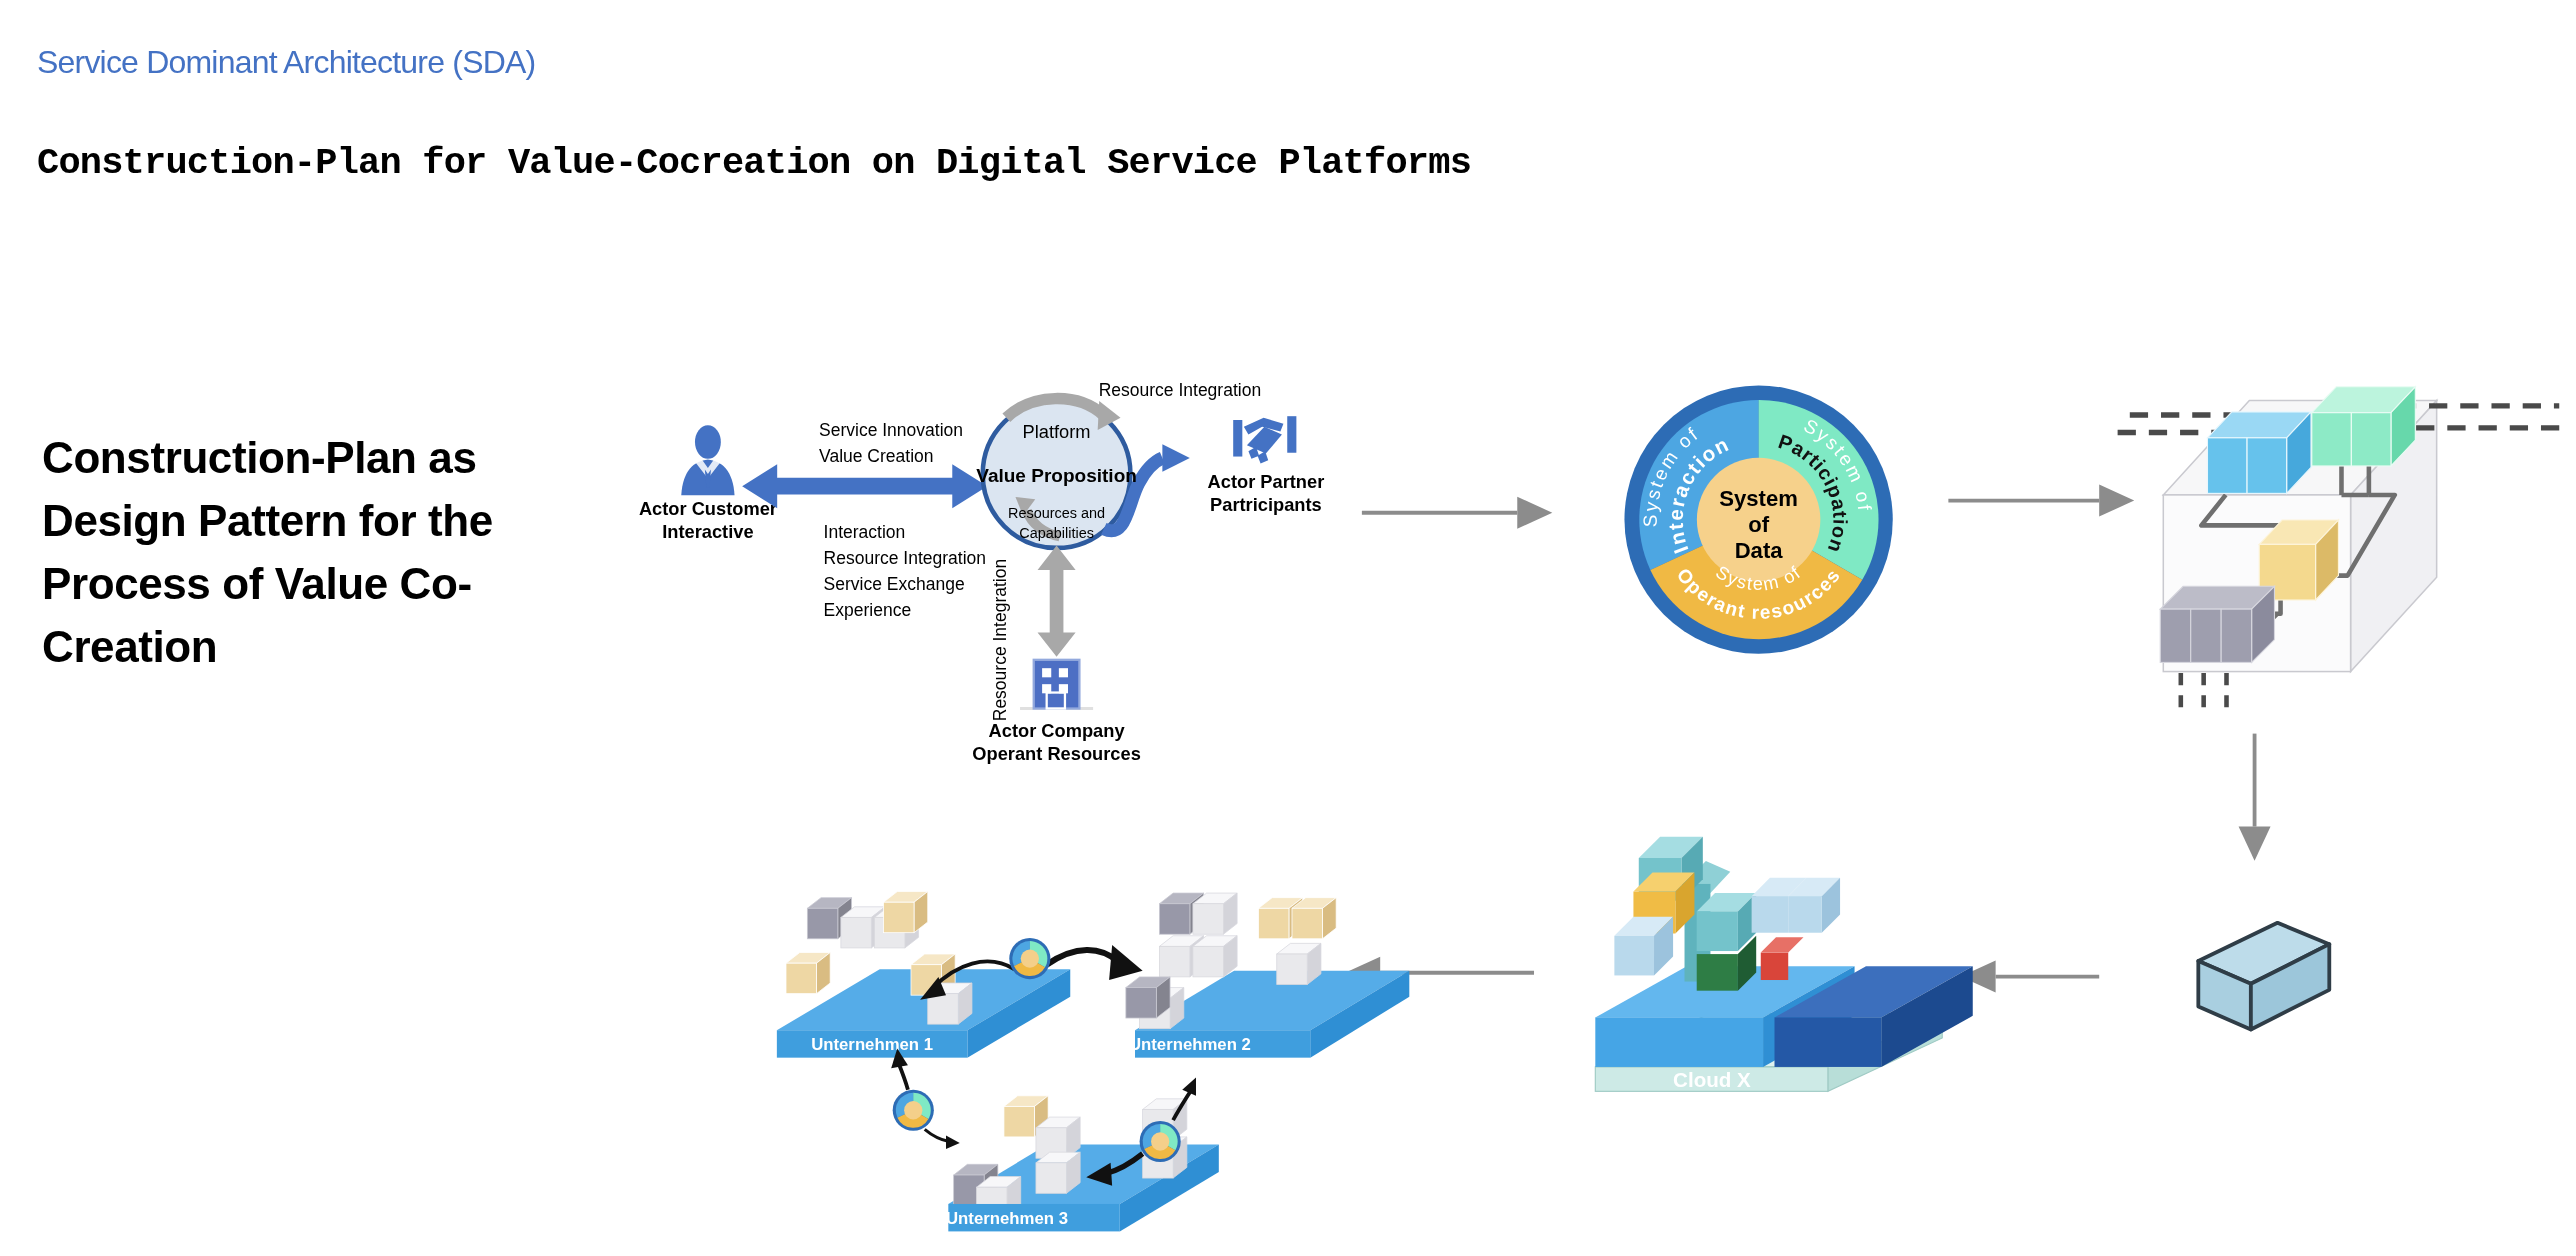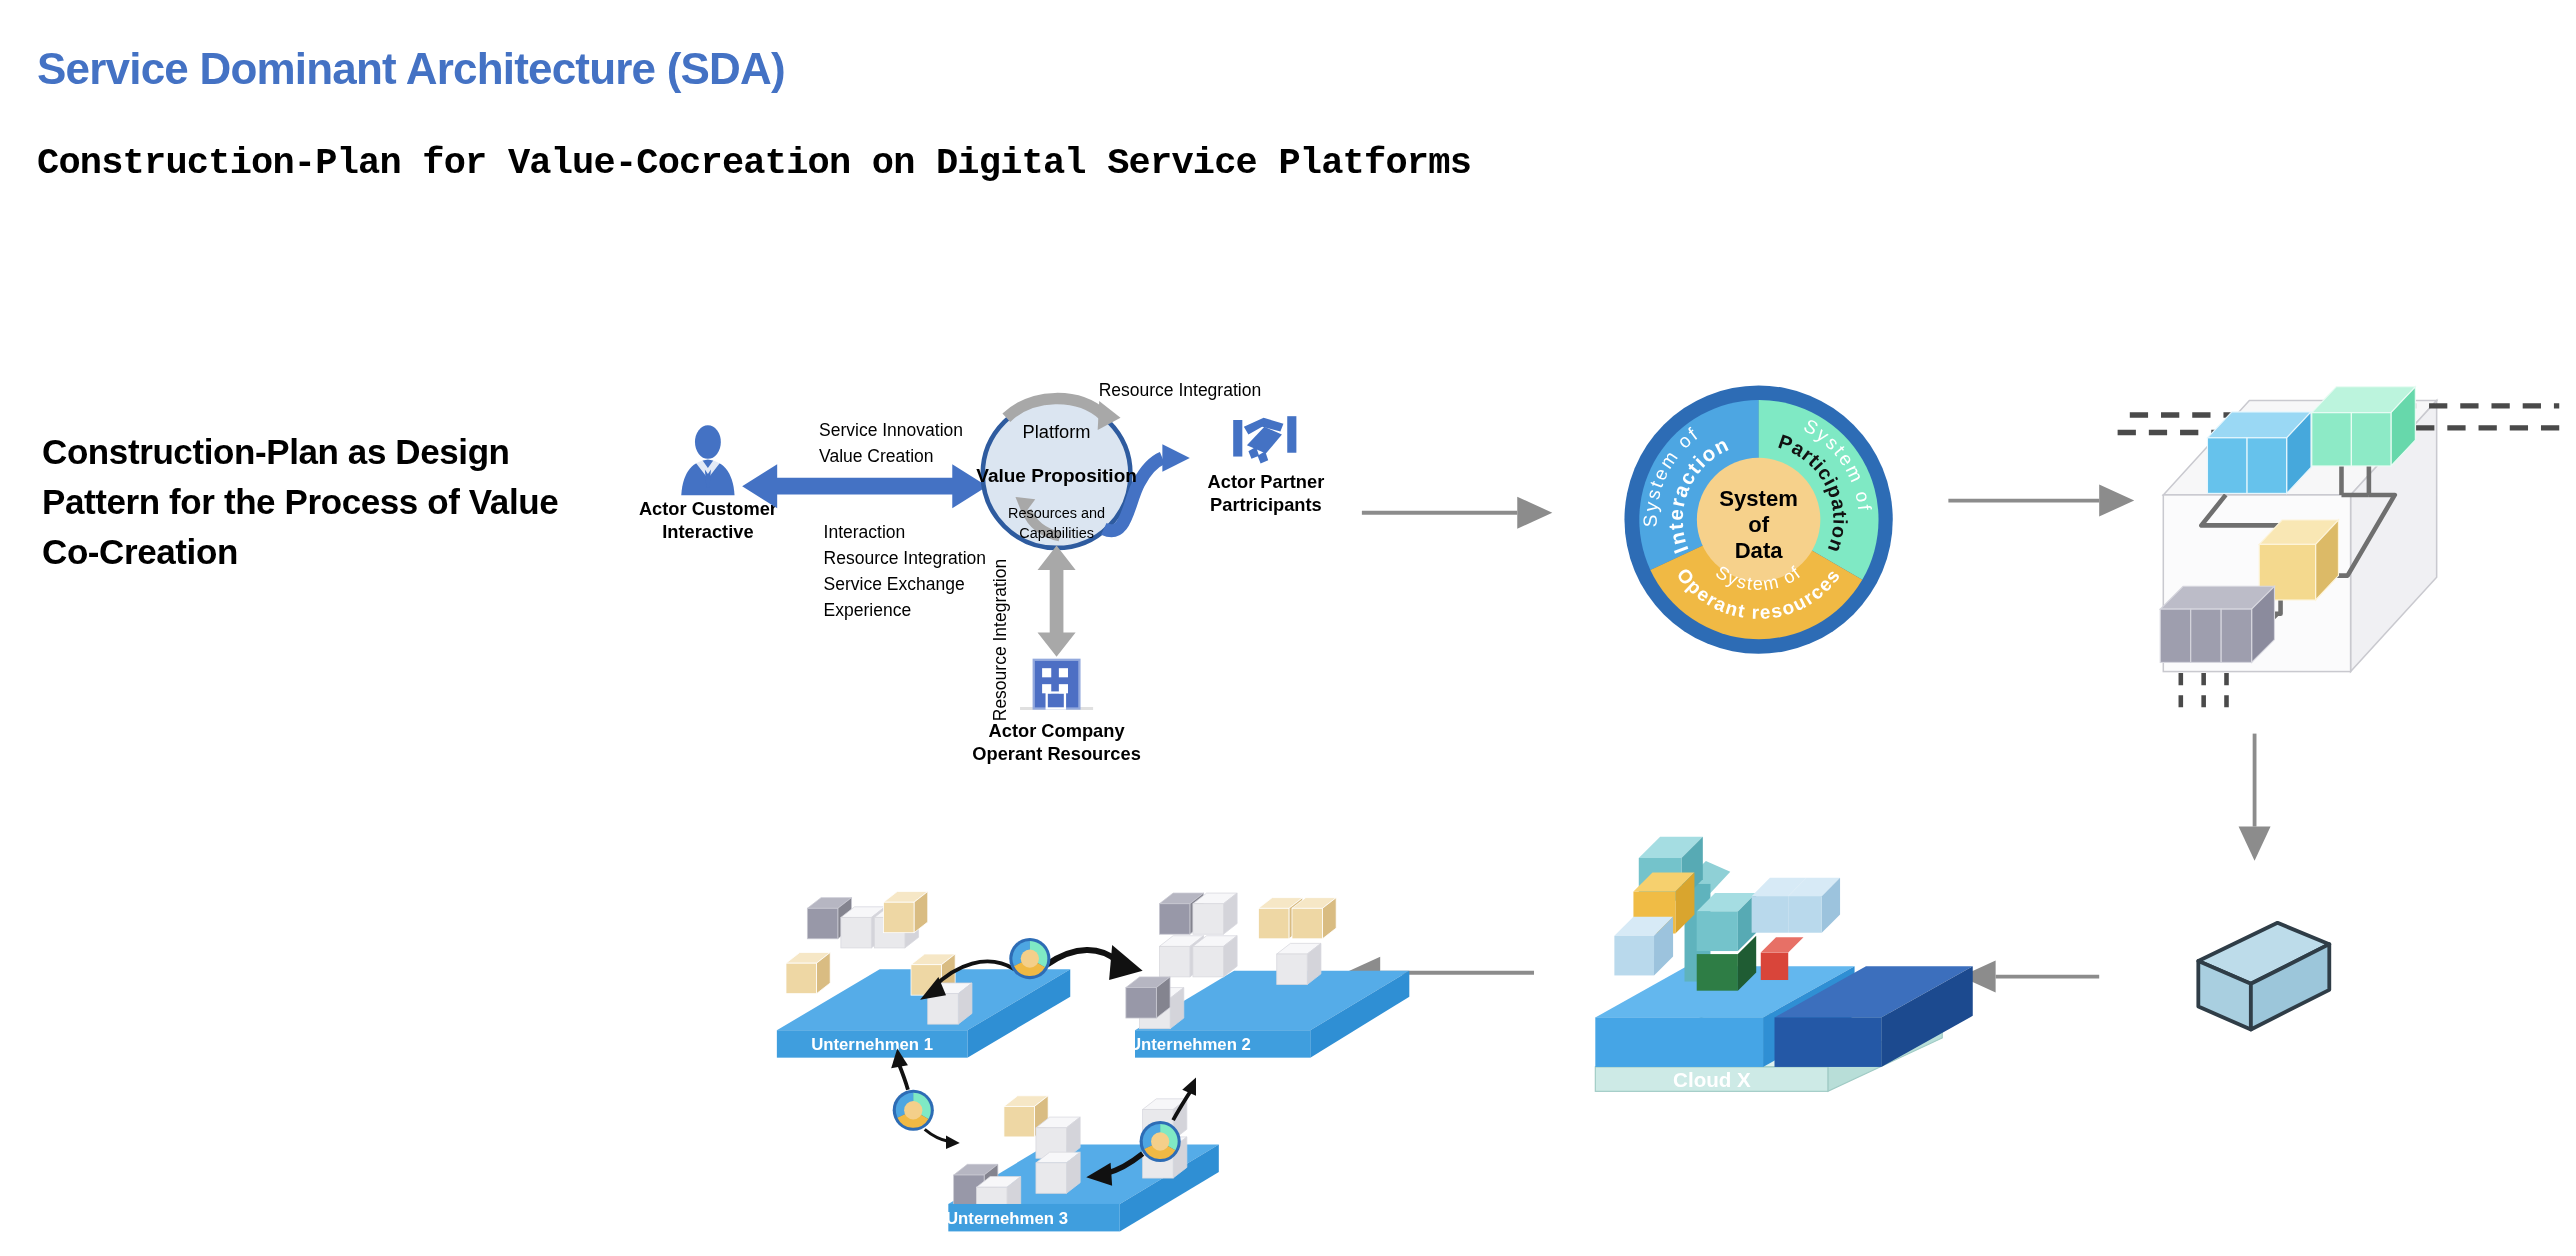--- a/index.html
+++ b/index.html
@@ -1,21 +1,21 @@
 <!DOCTYPE html>
 <html style="font-size:12.2px"><head>
 <meta charset="utf-8">
 <style>
   html,body{margin:0;padding:0;background:#ffffff;}
   #slide{position:relative;width:2576px;height:1257px;background:#ffffff;overflow:hidden;
          font-family:"Liberation Sans",sans-serif;}
   .abs{position:absolute;}
-  #title{left:37px;top:44px;font-size:44px;font-weight:700;color:#4472c4;letter-spacing:-0.8px;}
+  #title{left:37px;top:44px;font-size:32px;font-weight:400;color:#4472c4;letter-spacing:-0.8px;}
   #subtitle{left:37px;top:142px;font-size:37px;font-weight:700;color:#000;letter-spacing:-0.8px;font-family:Liberation Mono, monospace;}
-  .caption{font-size:35px;font-weight:700;color:#000;line-height:1.43;letter-spacing:-0.4px;}
+  .caption{font-size:44px;font-weight:700;color:#000;line-height:1.43;letter-spacing:-0.4px;}
   #caption-design{left:42px;top:427px;width:533px;}
   #caption-output{left:55px;top:935px;width:533px;}
   svg{position:absolute;overflow:visible;}
   svg text{font-family:"Liberation Sans",sans-serif;}
 </style>
 </head>
 <body>
 
 <div id="slide">
 

